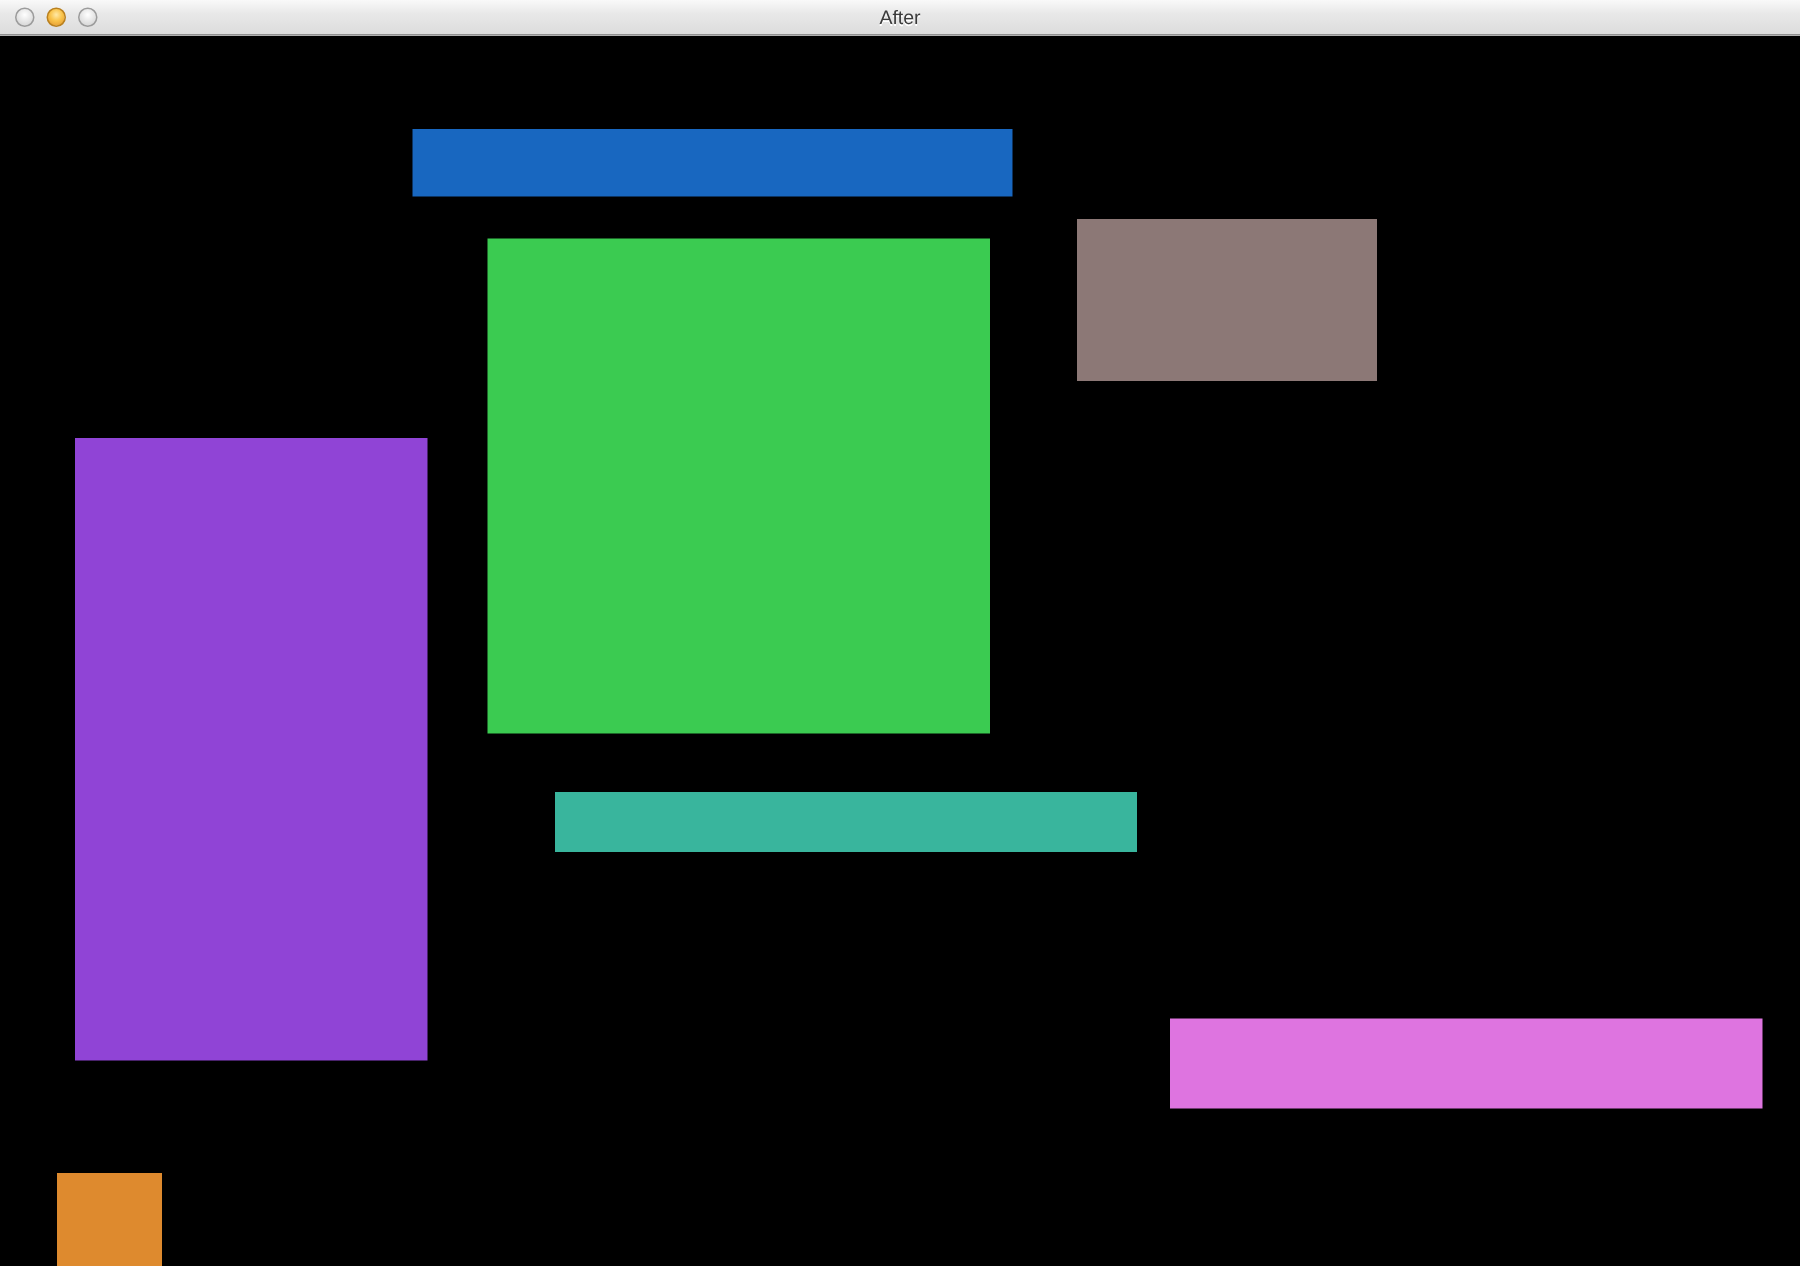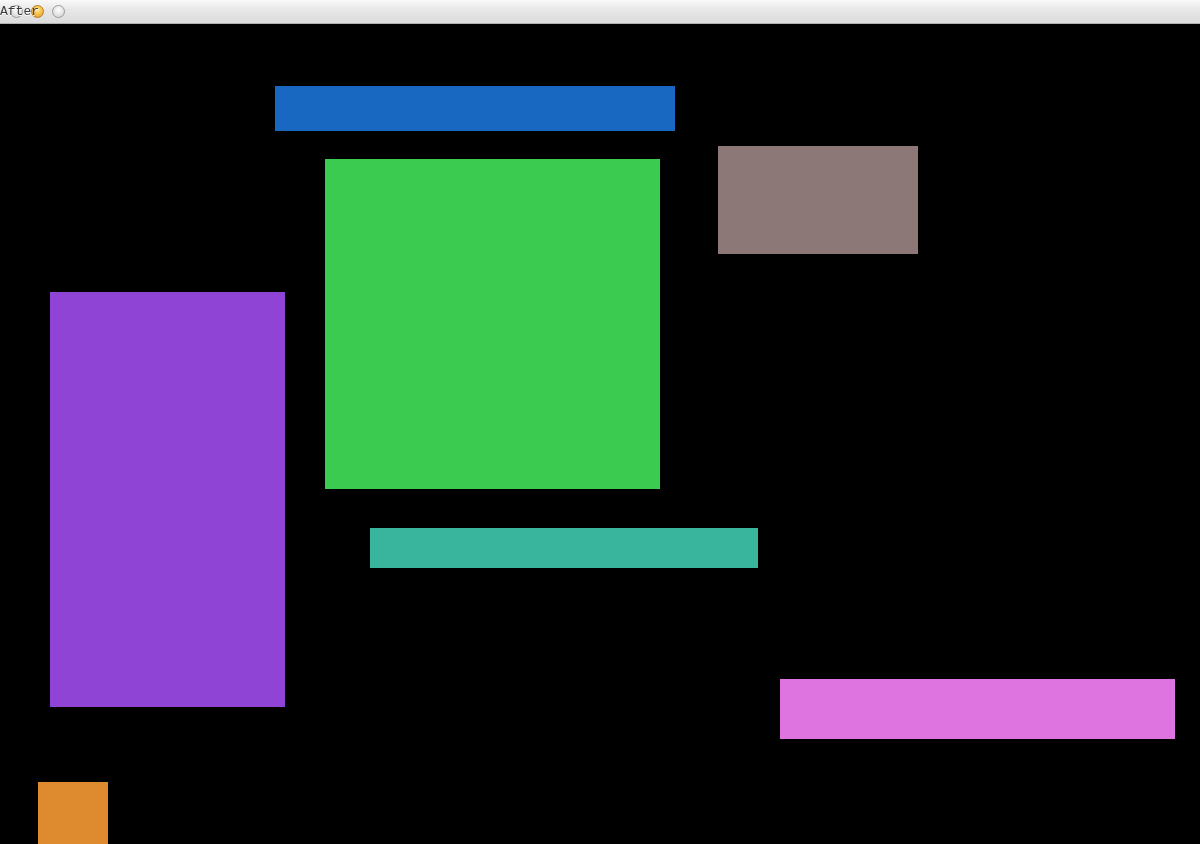--- a/index.html
+++ b/index.html
@@ -19,24 +19,23 @@
       width: 13px; height: 13px; border-radius: 50%;
       box-sizing: border-box;
       background: radial-gradient(circle at 50% 35%, #ffffff 0%, #f0f0f0 30%, #dcdcdc 70%);
       border: 1px solid #9b9b9b;
     }
     .tl.minimize {
       background: radial-gradient(circle at 50% 35%, #ffe9a6 0%, #f9c34a 45%, #e0932e 100%);
       border: 1px solid #b9801f;
     }
     .title {
-      position: absolute; left: 0; right: 0; 
+      position: absolute; left: 0; right: 0; text-align: center;
       font-size: 13px; color: #3b3b3b; pointer-events: none;
       text-shadow: 0 1px 0 #ffffff;
-      font-family: Liberation Mono, monospace;
     }
     .canvas {
       position: relative;
       flex: 1;
       background: #000;
     }
     .shape { position: absolute; }
   </style>
 </head>
 <body>

